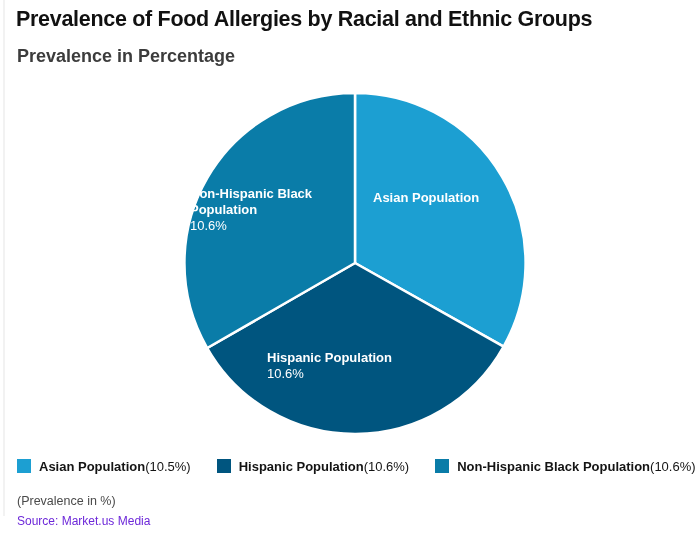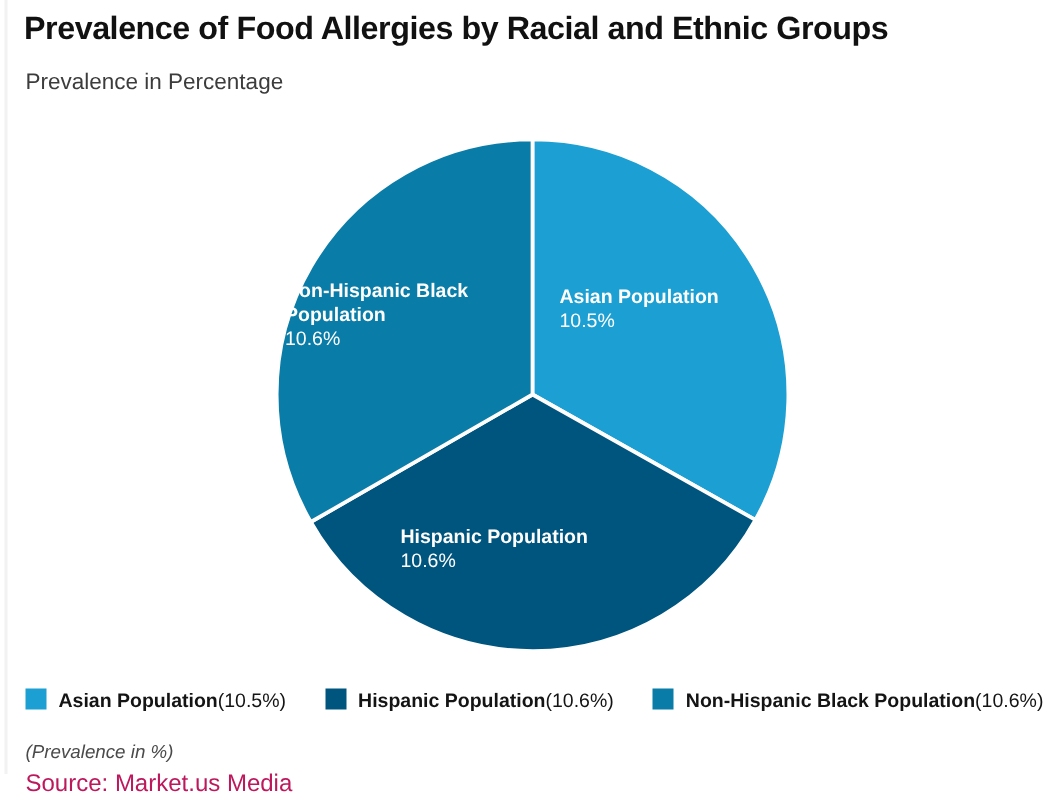--- a/index.html
+++ b/index.html
@@ -32,22 +32,22 @@
     font-size: 21.5px;
     font-weight: bold;
     color: #111111;
     letter-spacing: -0.3px;
     white-space: nowrap;
   }
   .chart-subtitle {
     position: absolute;
     left: 12px;
     top: 46px;
-    font-size: 15px;
-    font-weight: normal;
+    font-size: 18px;
+    font-weight: bold;
     color: #3c3c3c;
     white-space: nowrap;
   }
   .pie-wrap {
     position: absolute;
     left: 0;
     top: 0;
     width: 700px;
     height: 445px;
   }
@@ -120,30 +120,29 @@
     font-size: 13px;
     font-weight: normal;
     color: #141414;
     margin-left: 0;
   }
   .footnote {
     position: absolute;
     left: 12px;
     top: 494px;
     font-size: 12.5px;
-    font-style: italic;
     color: #4a4a4a;
     white-space: nowrap;
   }
   .source {
     position: absolute;
     left: 12px;
     top: 514px;
-    font-size: 16px;
-    color: #be185d;
+    font-size: 12px;
+    color: #6d28d9;
     white-space: nowrap;
   }
 </style>
 </head>
 <body>
 
 <div class="page">
 
   <div class="chart-title">Prevalence of Food Allergies by Racial and Ethnic Groups</div>
   <div class="chart-subtitle">Prevalence in Percentage</div>
@@ -152,21 +151,20 @@
     <svg class="pie-svg" width="700" height="445" viewBox="0 0 700 445">
       <g>
         <path d="M 350 263 L 350 93 A 170 170 0 0 1 498.6 346.6 Z" fill="#1c9fd2" stroke="#ffffff" stroke-width="2.5"></path>
         <path d="M 350 263 L 498.6 346.6 A 170 170 0 0 1 202.2 348.0 Z" fill="#00557f" stroke="#ffffff" stroke-width="2.5"></path>
         <path d="M 350 263 L 202.2 348.0 A 170 170 0 0 1 350 93 Z" fill="#0a7ca8" stroke="#ffffff" stroke-width="2.5"></path>
       </g>
     </svg>
 
     <div class="slice-label" id="label-asian">
       <span class="nm">Asian Population</span>
-      <span class="pct">10.5%</span>
     </div>
 
     <div class="slice-label" id="label-hispanic">
       <span class="nm">Hispanic Population</span>
       <span class="pct">10.6%</span>
     </div>
 
     <div class="slice-label" id="label-nhblack">
       <span class="nm">Non-Hispanic Black
 Population</span>

